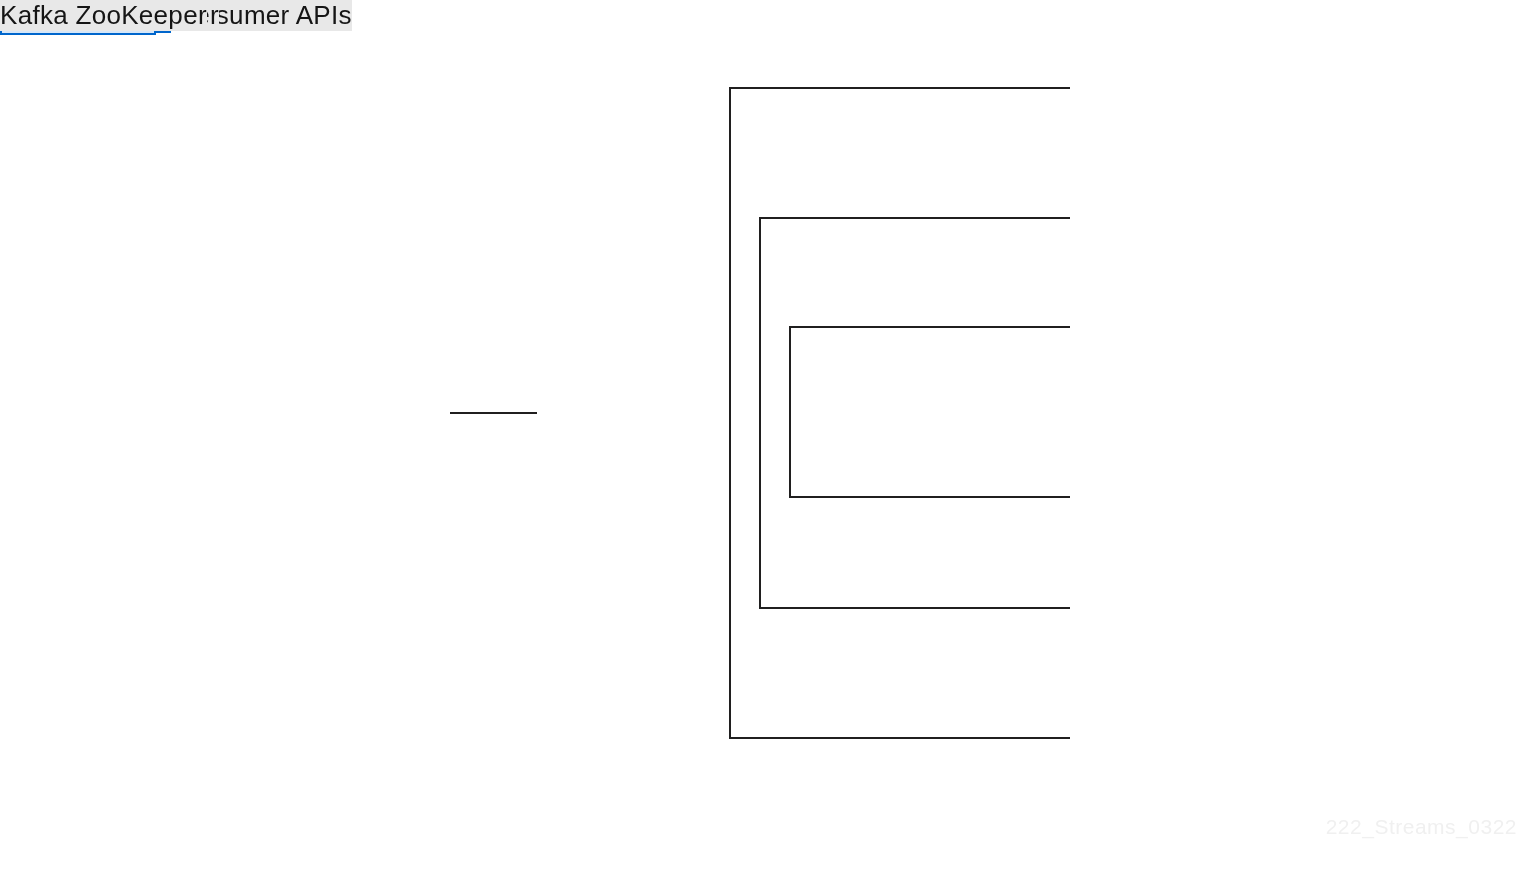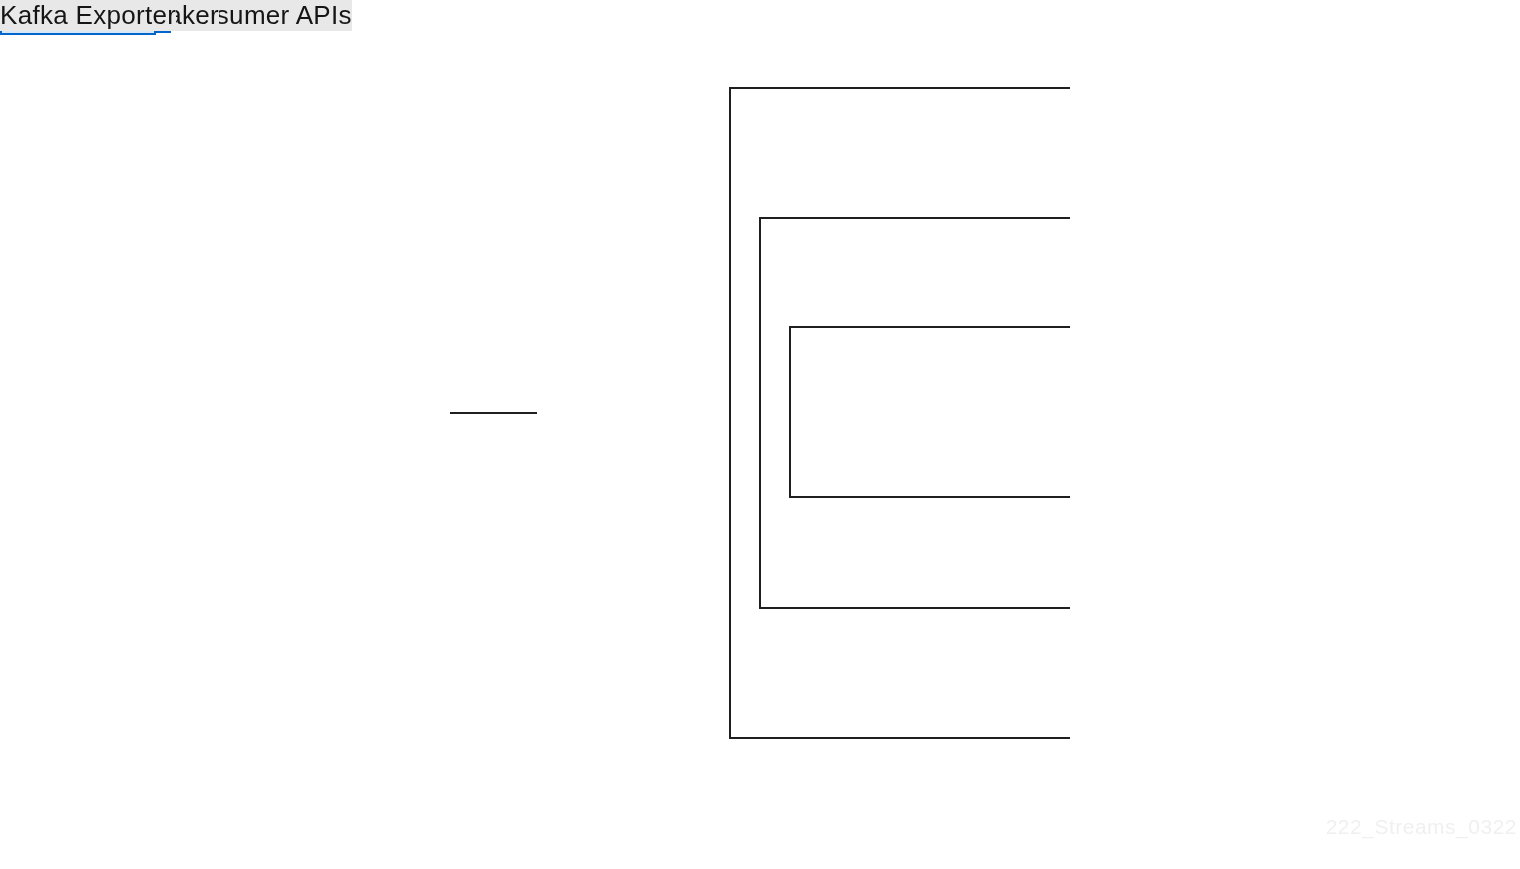--- a/index.html
+++ b/index.html
@@ -102,18 +102,18 @@
 
   <div class="node node-gray comp comp-3">
     <span>Kafka Connect</span>
   </div>
 
   <div class="node node-gray comp comp-4">
     <span>Kafka MirrorMaker</span>
   </div>
 
   <div class="node node-gray comp comp-5">
-    <span>Kafka Exporter</span>
+    <span>Kafka ZooKeeper</span>
   </div>
 
   <div class="watermark">222_Streams_0322</div>
 
 </div>
 
 </body></html>

